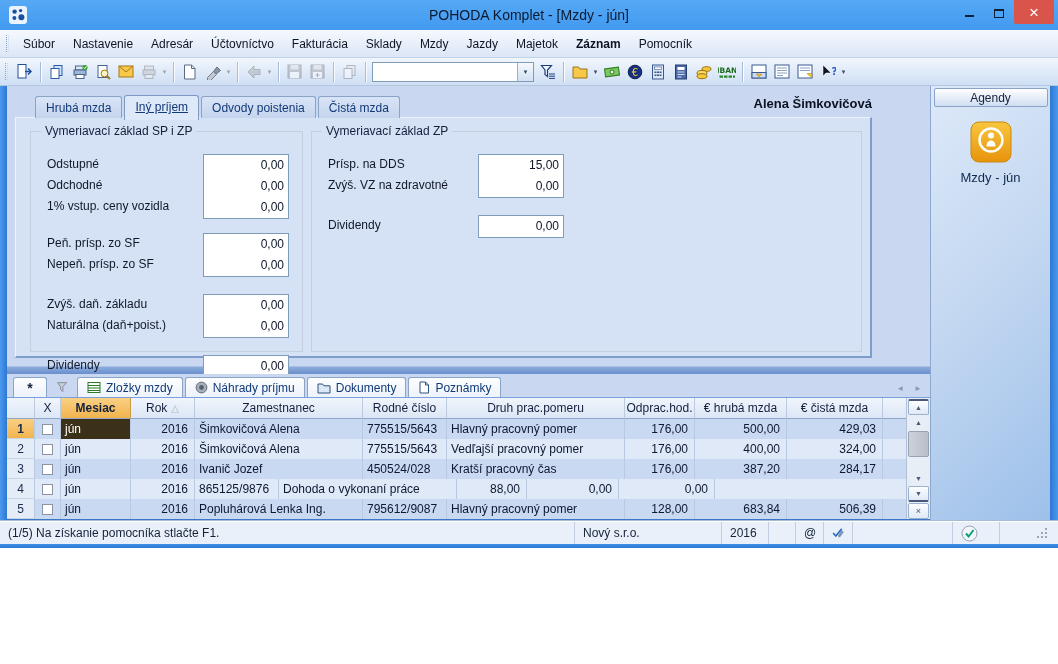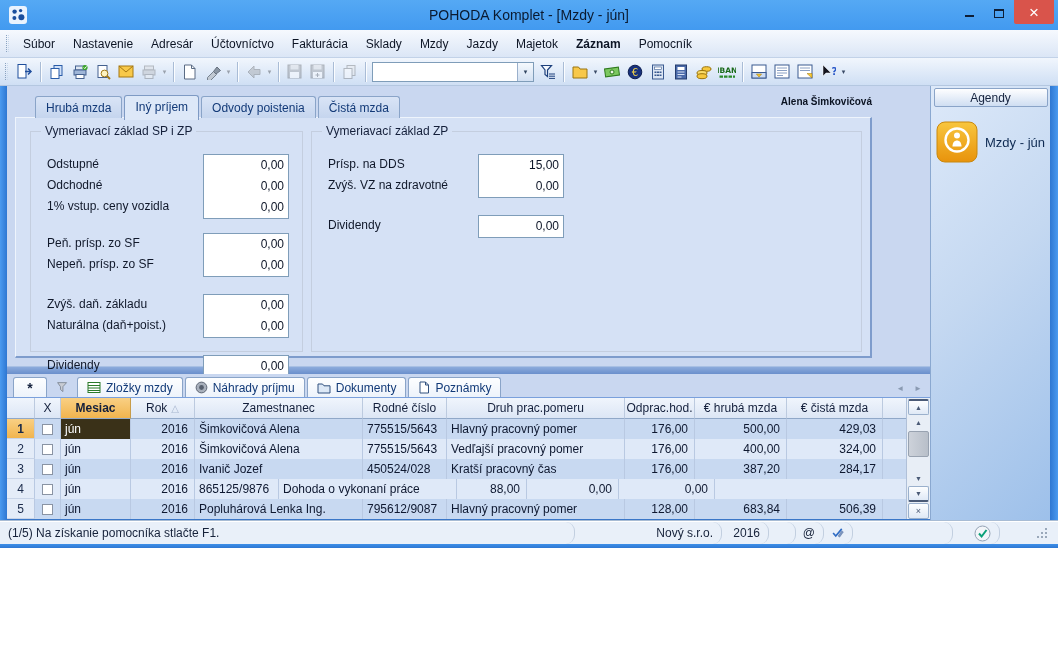--- a/index.html
+++ b/index.html
@@ -45,22 +45,22 @@
   
   .main { flex:1; display:flex; min-height:0; }
   .edge-left { width:7px; background:linear-gradient(90deg,#4a9af0,#2e77d2); flex:none; }
   .edge-right { width:8px; background:linear-gradient(90deg,#2e77d2,#4a9af0); flex:none; }
   .work { width:923px; display:flex; flex-direction:column; flex:none; }
 
   .form-region { flex:1; position:relative; background:#c9d7f0; }
   .tabs-top { position:absolute; left:8px; top:9px; display:flex; align-items:flex-end; z-index:3;margin-left:20px; }
   .tab { height:22px; padding:4px 10px 0; border:1px solid #8aa4c8; border-bottom:none; border-radius:3px 3px 0 0;
          background:linear-gradient(#d9e4f6,#c5d5ee); color:#133a78; margin-right:2px; }
-  .tab.active { height:25px; margin-bottom:-2px; background:#dde8f8; border-color:#7e9ac4; position:relative; z-index:4; }
-  .employee-name { position:absolute; right:58px; top:10px; font-weight:bold; font-size:10px; color:#0b1322; }
+  .tab.active { height:25px; margin-bottom:-2px; background:#dde8f8; border-color:#7e9ac4; position:relative; z-index:4;text-decoration:underline; }
+  .employee-name { position:absolute; right:58px; top:10px; font-weight:bold; font-size:13px; color:#0b1322; }
   .tab-panel { position:absolute; left:8px; top:31px; width:857px; bottom:8px; background:#d5e1f5;
                border-top:1px solid #eef4fc; border-left:1px solid #eef4fc;
                border-right:2px solid #7e9ccc; border-bottom:2px solid #7e9ccc; }
   .groupbox { position:absolute; border:1px solid #c4cedf; }
   .gtitle { position:absolute; top:-8px; left:10px; background:#d5e1f5; padding:0 4px; color:#141f3a; white-space:nowrap; }
   .gb-left { left:14px; top:13px; width:273px; bottom:4px; }
   .gb-right { left:295px; top:13px; right:8px; bottom:4px; }
   .fblock { position:absolute; left:0; right:0; }
   .flabels { position:absolute; left:16px; }
   .flrow { height:21px; line-height:21px; color:#10182a; white-space:nowrap; }
@@ -115,28 +115,28 @@
   .x-g::before{content:"×";font-size:9px;color:#4a5a76;}
   .sthumb { width:21px; height:26px; background:linear-gradient(90deg,#cdd2da,#b8bfc9); border:1px solid #98a2b0; border-radius:2px; margin-top:2px; }
   .sspace { flex:1; }
 
   
   .agendy { width:120px; flex:none; border-left:1px solid #8aa8d0;
             background:linear-gradient(135deg,#dde9f9 0%,#c4d8f1 45%,#9dc0ea 100%);
             display:flex; flex-direction:column; align-items:center; }
   .agendy-header { margin:2px; width:114px; height:19px; background:linear-gradient(#fefeff,#cfdef2);
                    border:1px solid #8aa4c8; border-radius:2px; display:flex; align-items:center; justify-content:center; color:#14223e; }
-  .agendy-item { margin-top:12px; display:flex; flex-direction:row; align-items:center; gap:7px; }
+  .agendy-item { margin-top:12px; display:flex; flex-direction:column; align-items:center; gap:7px; }
   .agendy-label { color:#0e2a52; font-size:13px; }
 
   
   .statusbar { height:23px; background:#e9f0f9; border-top:1px solid #fff; box-shadow:0 -1px 0 #a8bcd4;
                display:flex; align-items:center; flex:none; color:#16223a; }
-  .ssec { height:100%; display:flex; align-items:center; border-right:1px solid #c2cfe0; padding:0 8px; flex:none;border-radius:9px; }
-  .ssec.center { justify-content:flex-end; }
+  .ssec { height:100%; display:flex; align-items:center; border-right:1px solid #c2cfe0; padding:0 8px; flex:none; }
+  .ssec.center { justify-content:flex-start; }
   .ssec.last { flex:1; border-right:none; justify-content:flex-end; }
   .resize-grip { width:10px; height:10px; margin-right:3px; position:relative; }
   .resize-grip::before { content:""; position:absolute; right:0; bottom:0; width:2px; height:2px; background:#9aa8ba;
       box-shadow:-4px 0 0 #9aa8ba,-8px 0 0 #9aa8ba,0 -4px 0 #9aa8ba,-4px -4px 0 #9aa8ba,0 -8px 0 #9aa8ba; }
   .bottom-strip { height:4px; background:linear-gradient(#3d8fe8,#2e77d2); flex:none; }
 </style>
 </head>
 <body>
 
 <div class="window">

